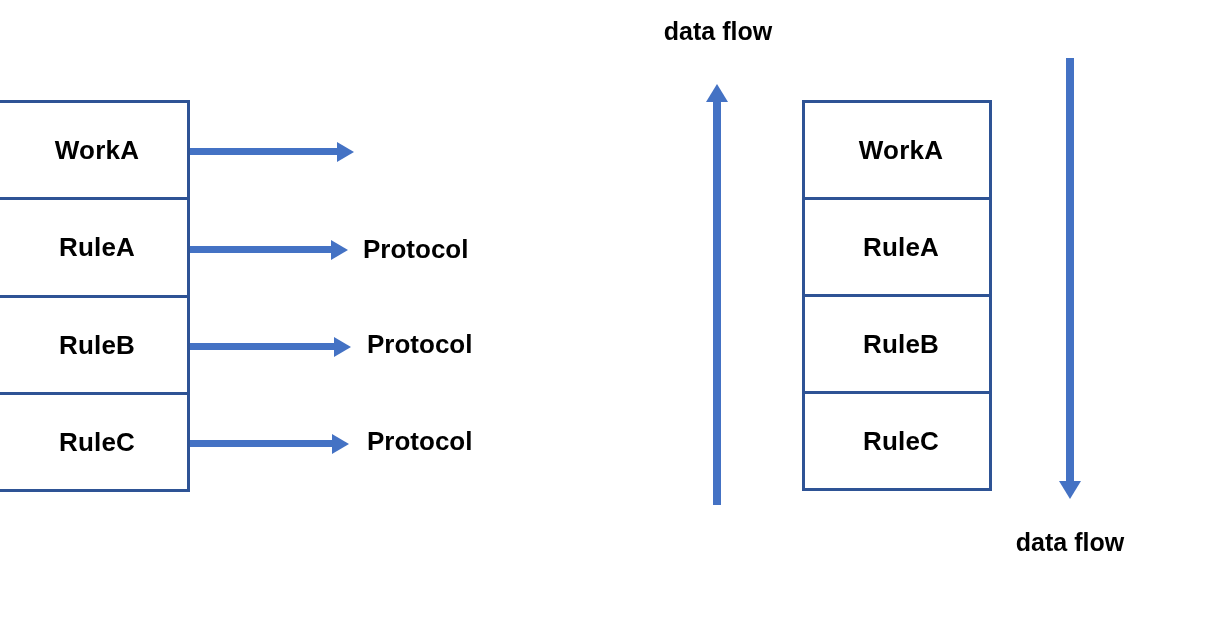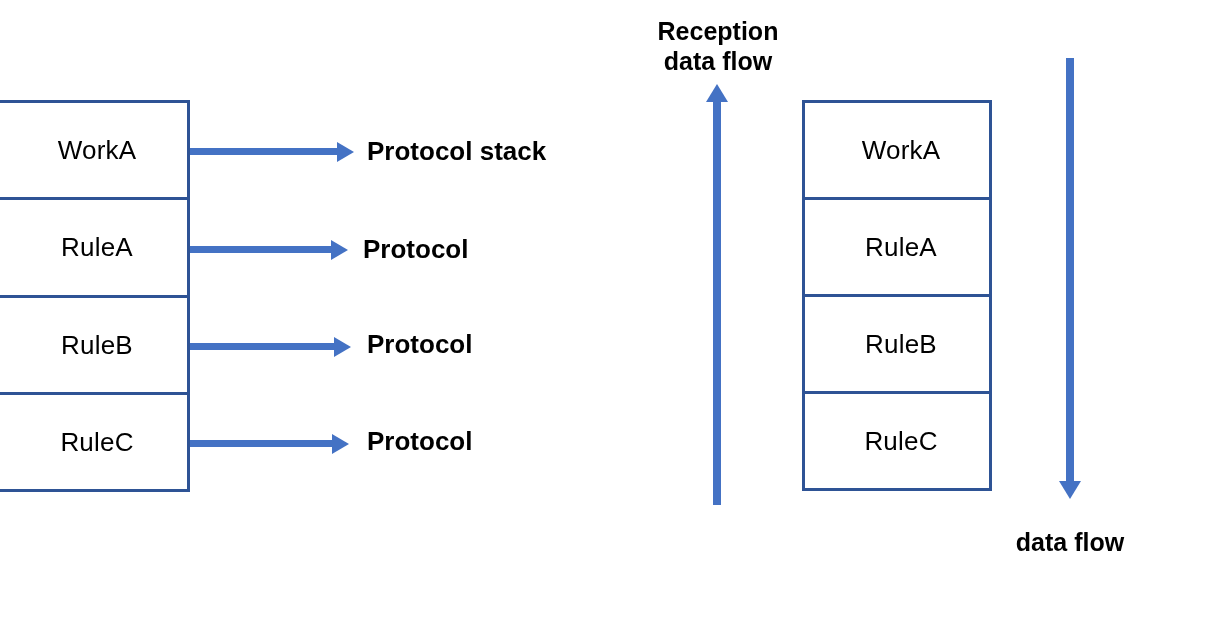--- a/index.html
+++ b/index.html
@@ -47,21 +47,21 @@
     align-items: center;
     justify-content: center;
     border-bottom: 3px solid #2e5395;
     background: #ffffff;
   }
   .layer:last-child {
     border-bottom: none;
   }
   .layer-label {
     font-size: 26px;
-    font-weight: normal;
+    font-weight: bold;
     color: #000000;
     letter-spacing: 0.2px;
     line-height: 1;
     white-space: nowrap;
   }
   .stack-left .layer-label {
     transform: translateX(5px);
   }
   .stack-right .layer-label {
     transform: translateX(4px);
@@ -153,27 +153,25 @@
     <div class="layer">
       <span class="layer-label">RuleC</span>
     </div>
   </div>
 
   <div class="h-arrow" style="left:190px; top:148px; width:148px;"></div>
   <div class="h-arrow" style="left:190px; top:246px; width:142px;"></div>
   <div class="h-arrow" style="left:190px; top:343px; width:145px;"></div>
   <div class="h-arrow" style="left:190px; top:440px; width:143px;"></div>
 
-  <div class="side-label" style="left:367px; top:138px;">Protocol stack</div>
   <div class="side-label" style="left:363px; top:236px;">Protocol</div>
   <div class="side-label" style="left:367px; top:331px;">Protocol</div>
   <div class="side-label" style="left:367px; top:428px;">Protocol</div>
 
   <div class="flow-label" style="left:598px; top:16px; width:240px;">
-    <div>Reception</div>
     <div>data flow</div>
   </div>
   <div class="v-arrow up" style="left:713px; top:100px; height:405px;"></div>
 
   <div class="stack stack-right">
     <div class="layer">
       <span class="layer-label">WorkA</span>
     </div>
     <div class="layer">
       <span class="layer-label">RuleA</span>

